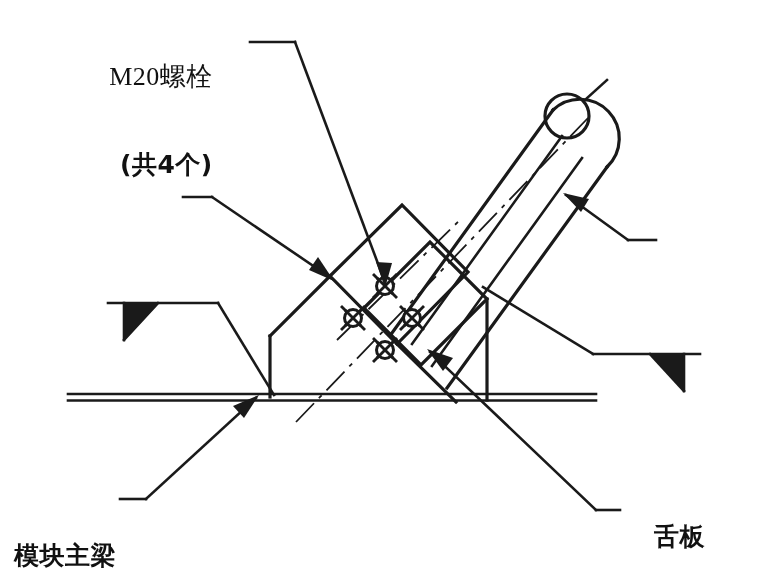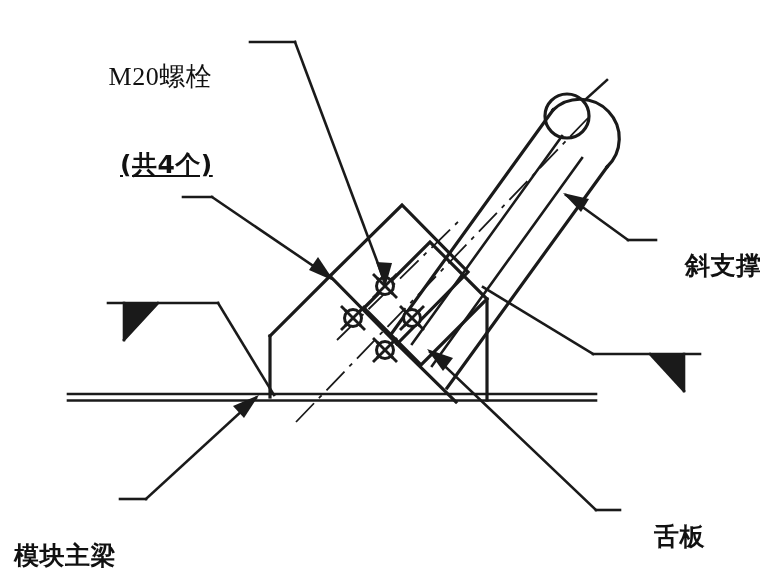--- a/index.html
+++ b/index.html
@@ -195,29 +195,26 @@
     </g>
 
     <g>
       <line class="ln med" x1="120" y1="499" x2="146" y2="499"></line>
       <line class="ln med" x1="146" y1="499" x2="256" y2="398"></line>
       <polygon class="solidfill" points="259,395 244,418 233,406"></polygon>
     </g>
 
   </svg>
 
-  <div class="lbl" style="left:108px; top:4px; text-align:center;">
+  <div class="lbl" style="left:108px; top:4px; text-align:right;">
     <div><span class="lat">M20螺栓</span></div>
-    <div style="padding-left:12px;text-decoration:underline;"><span class="cn">(共4个)</span></div>
+    <div style="padding-left:12px;"><span class="cn">(共4个)</span></div>
   </div>
 
 
-  <div class="lbl" style="left:658px; top:222px;">
-    <span class="cn">斜支撑</span>
-  </div>
 
   <div class="lbl" style="left:627px; top:493px;">
     <span class="cn">舌板</span>
   </div>
 
   <div class="lbl" style="left:14px; top:483px;">
     <div><span class="cn">模块主梁</span></div>
     
   </div>
 

